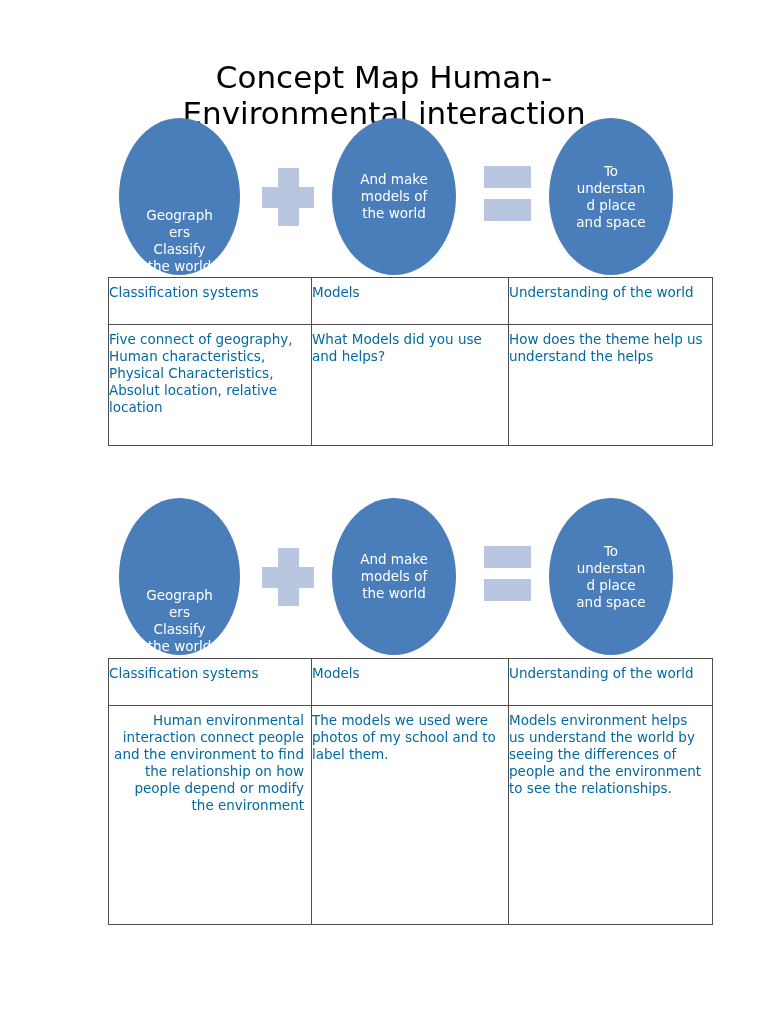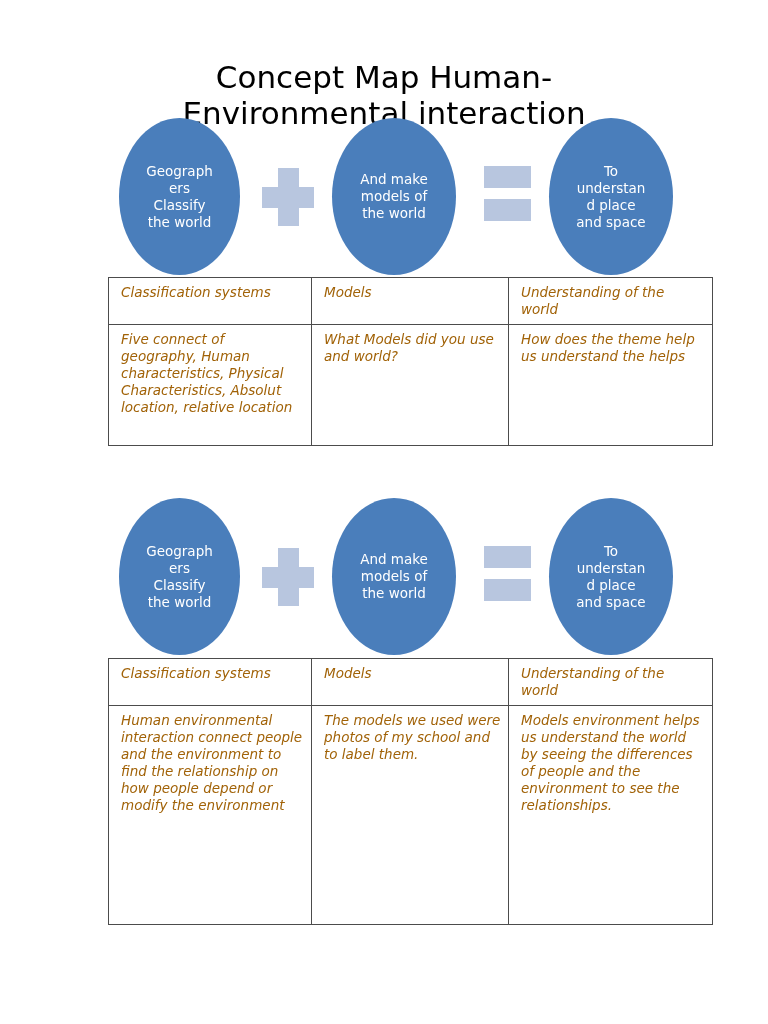--- a/index.html
+++ b/index.html
@@ -65,21 +65,21 @@
     width: 100%;
     text-align: center;
     color: #ffffff;
     font-size: 13.5px;
     line-height: 17px;
     padding: 0 6px;
     box-sizing: border-box;
     white-space: pre-line;
   }
 
-  .ellipse.e1 { left: 119px; }
+  .ellipse.e1 { left: 119px; align-items: flex-end; }
   .ellipse.e2 { left: 332px; width: 124px; }
   .ellipse.e3 { left: 549px; width: 124px; align-items: center; }
 
   
   .op-plus {
     position: absolute;
     left: 262px;
     top: 50px;
     width: 52px;
     height: 58px;
@@ -127,38 +127,37 @@
     border-collapse: collapse;
     table-layout: fixed;
     background: #ffffff;
   }
   .concept-table.table-1 { top: 277px; }
   .concept-table.table-2 { top: 658px; }
 
   .concept-table td {
     border: 1px solid #4c4c4c;
     vertical-align: top;
-    padding: 6px 7px 6px 12px;
+    padding: 6px 7px 6px 0;
     font-size: 13.5px;
     line-height: 17px;
-    color: #a16207;
+    color: #0369a1;
     box-sizing: border-box;
-    font-style: italic;
   }
   .col-a { width: 203px; }
   .col-b { width: 197px; }
   .col-c { width: 204px; }
 
   .concept-table tr.header-row td { height: 47px; }
 
   .concept-table.table-1 tr.body-row td { height: 121px; }
   .concept-table.table-2 tr.body-row td { height: 219px; }
 
   .cell-text { display: block; }
-  .cell-text.centered { text-align: left; }
+  .cell-text.centered { text-align: right; }
 
   
   .sr-only {
     position: absolute;
     width: 1px; height: 1px;
     overflow: hidden;
     clip: rect(0 0 0 0);
     white-space: nowrap;
   }
 </style>
@@ -217,21 +216,21 @@
         </td>
         <td class="col-c">
           <span class="cell-text">Understanding of the world</span>
         </td>
       </tr>
       <tr class="body-row">
         <td class="col-a">
           <span class="cell-text">Five connect of geography, Human characteristics, Physical Characteristics, Absolut location, relative location</span>
         </td>
         <td class="col-b">
-          <span class="cell-text">What Models did you use and world?</span>
+          <span class="cell-text">What Models did you use and helps?</span>
         </td>
         <td class="col-c">
           <span class="cell-text">How does the theme help us understand the helps</span>
         </td>
       </tr>
     </tbody>
   </table>
 
   <div class="concept-row row-2">
 

